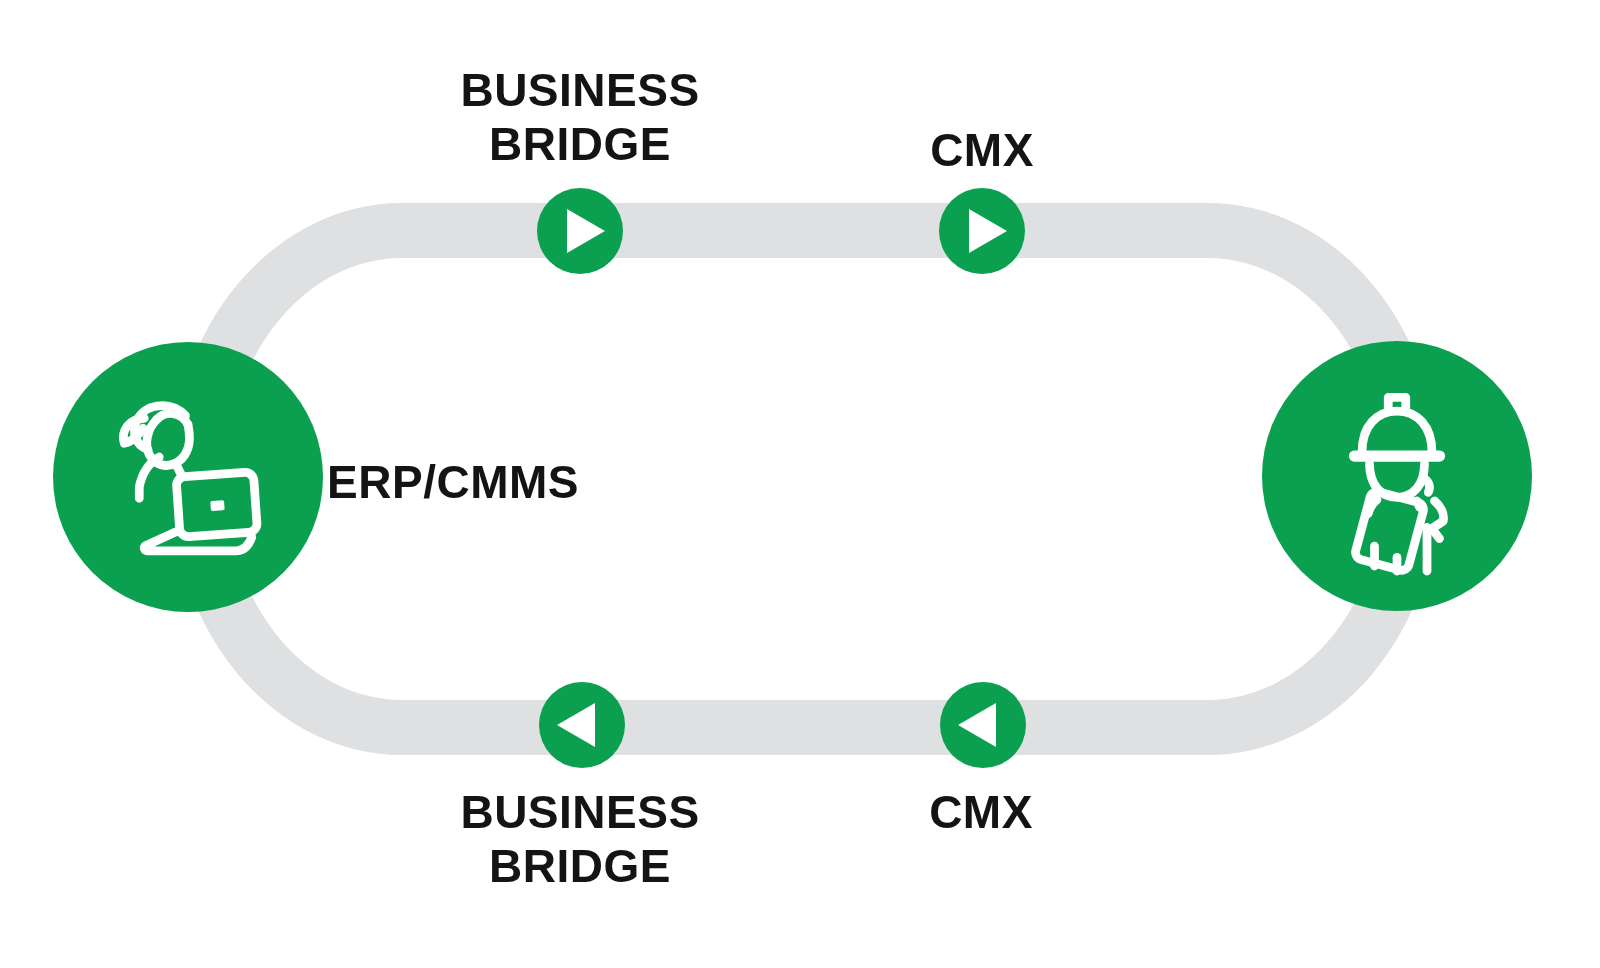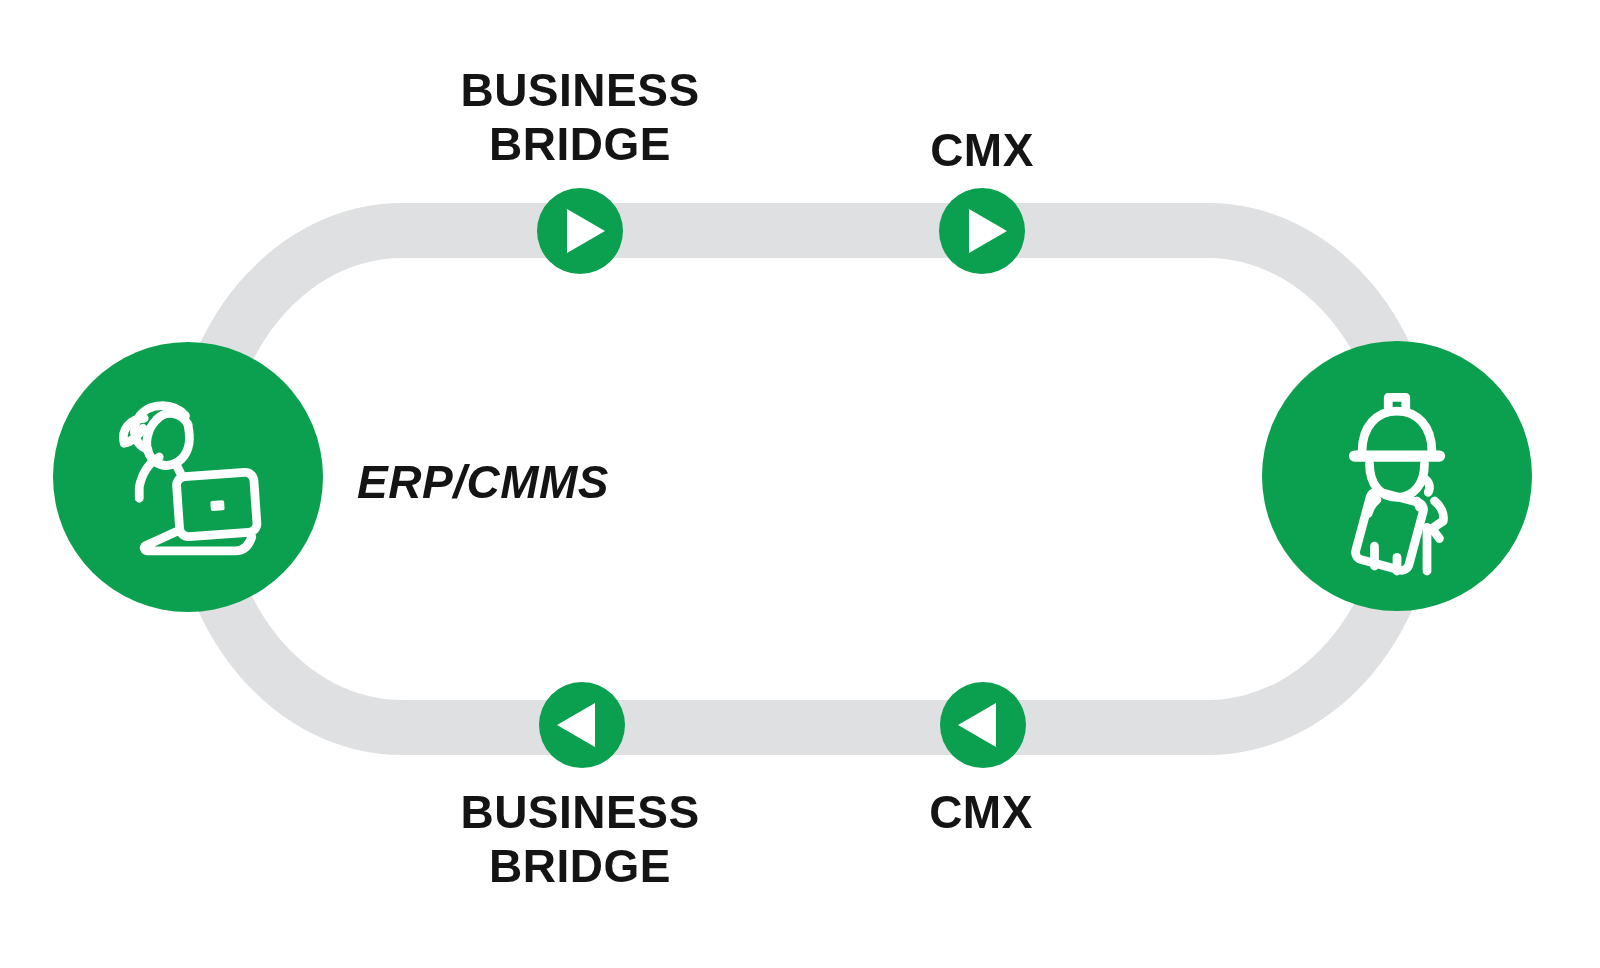--- a/index.html
+++ b/index.html
@@ -53,21 +53,21 @@
     color:var(--text,#141414);
     font-weight:700;
     font-size:46px;
     line-height:54px;
     letter-spacing:0.5px;
     text-align:center;
     white-space:nowrap;
   }
   .label-bb-top{left:580px;top:117px;}
   .label-cmx-top{left:982px;top:150px;}
-  .label-erp{left:483px;top:482px;font-style:italic;}
+  .label-erp{left:453px;top:482px;}
   .label-cal{left:1083px;top:479px;}
   .label-bb-bottom{left:580px;top:839px;}
   .label-cmx-bottom{left:981px;top:812px;}
 </style>
 </head>
 <body>
 
 <div id="canvas">
 
   <div class="track"></div>

